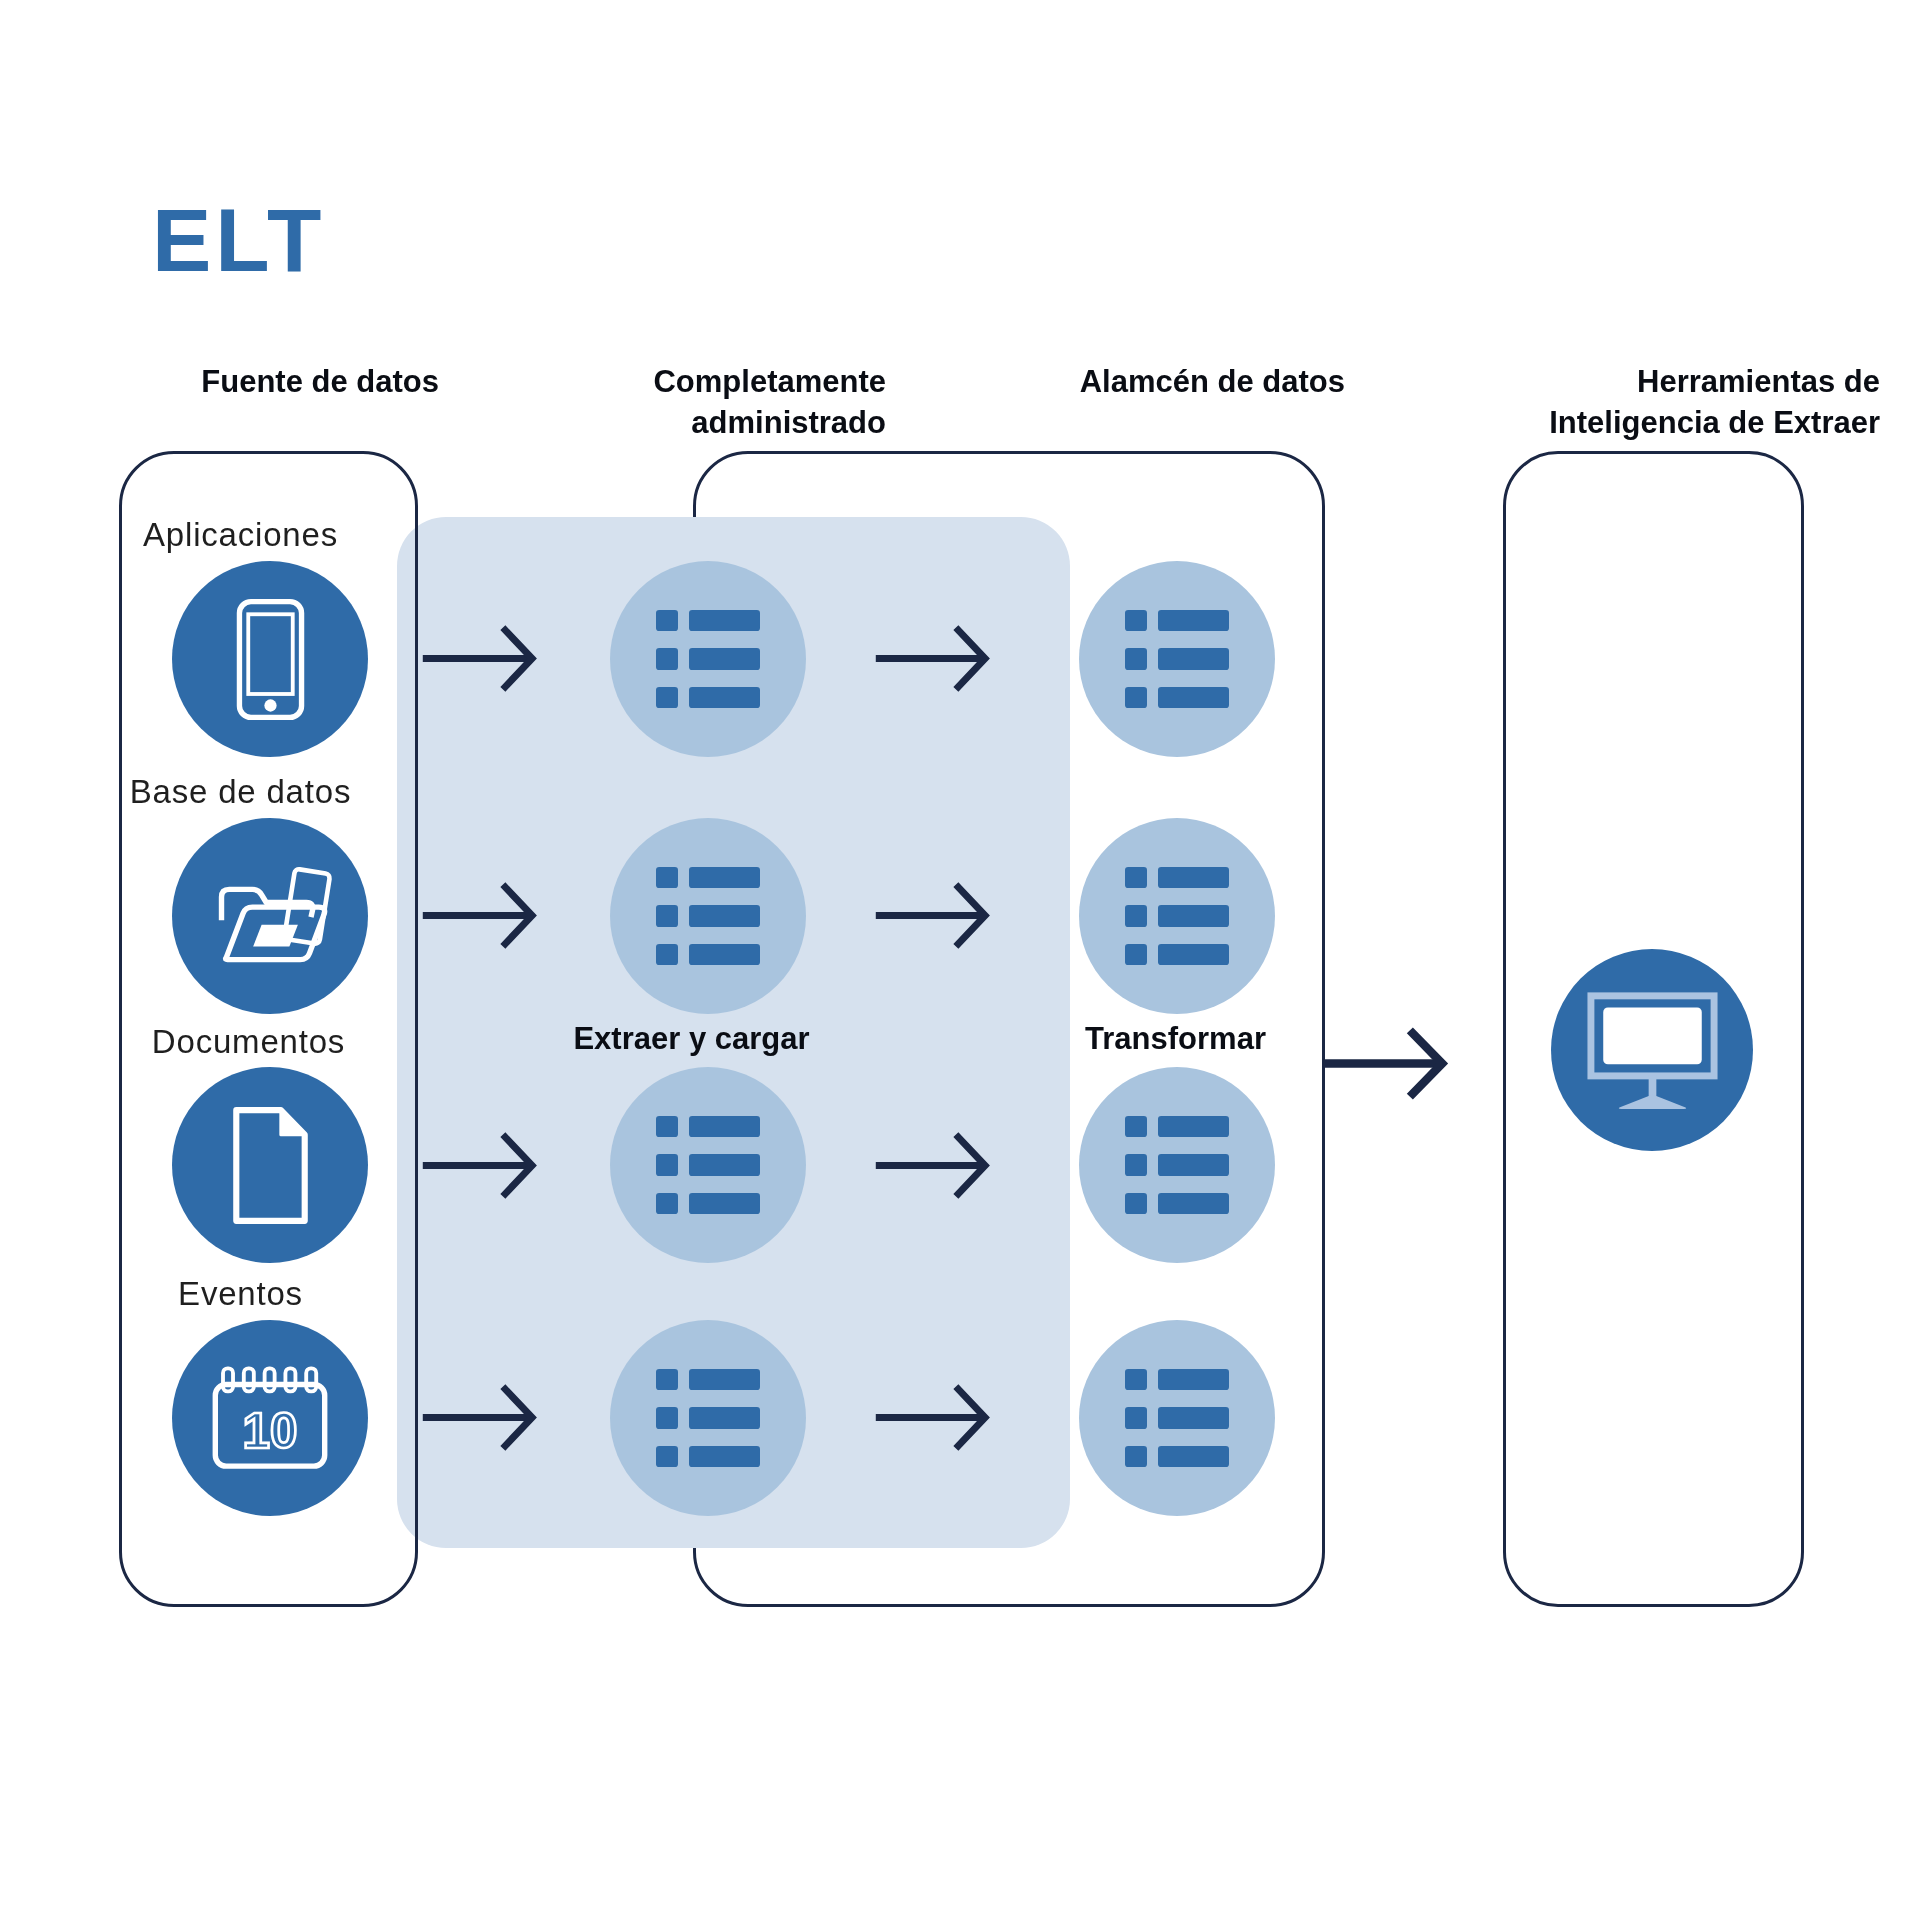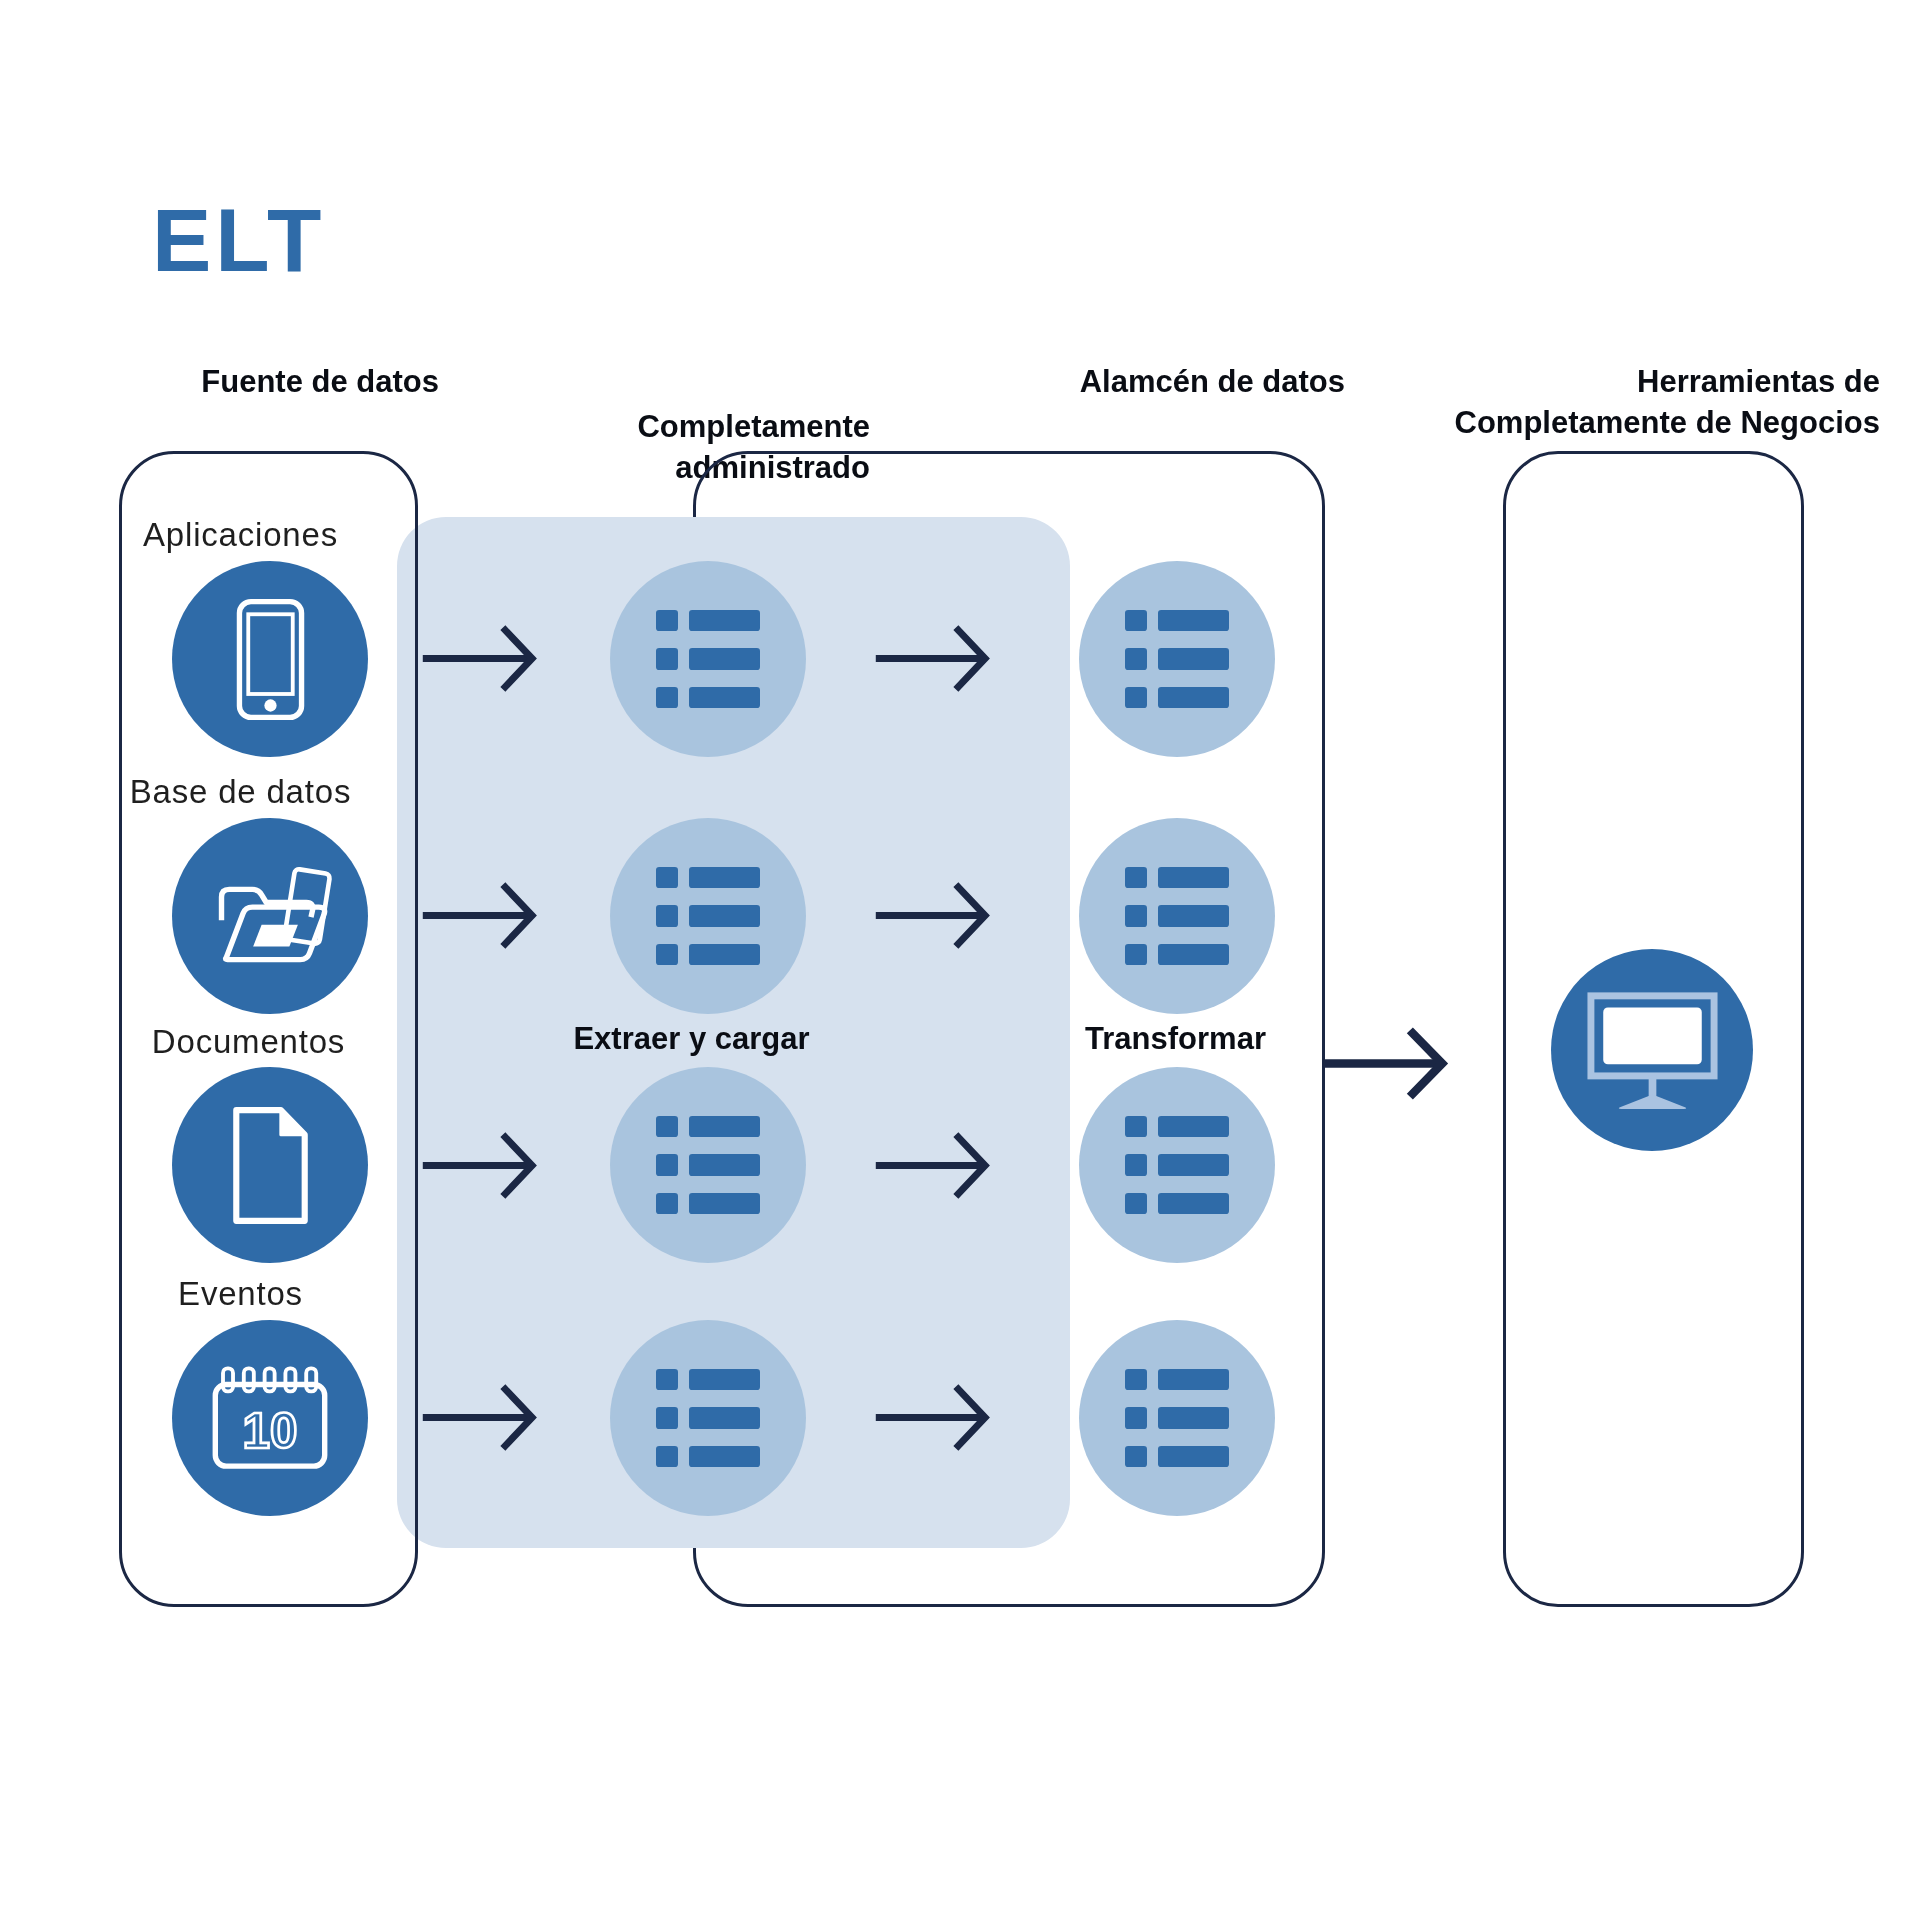--- a/index.html
+++ b/index.html
@@ -56,30 +56,30 @@
 </head>
 <body>
 
 <div class="canvas">
 
   <div class="title">ELT</div>
 
   <div class="header" style="left:100px;width:339px;">
     <span>Fuente de datos</span>
   </div>
-  <div class="header" style="left:516px;width:354px;margin-top:45px;">
+  <div class="header" style="left:532px;width:354px;">
     <span>Completamente</span>
     <span>administrado</span>
   </div>
   <div class="header" style="left:998px;width:347px;">
     <span>Alamcén de datos</span>
   </div>
   <div class="header" style="left:1433px;width:447px;">
     <span>Herramientas de</span>
-    <span>Completamente de Negocios</span>
+    <span>Inteligencia de Extraer</span>
   </div>
 
   <div class="card" style="left:693px;width:632px;"></div>
 
   <div class="panel"></div>
 
   <div class="card" style="left:119px;width:299px;"></div>
 
   <div class="card" style="left:1503px;width:301px;"></div>
 

